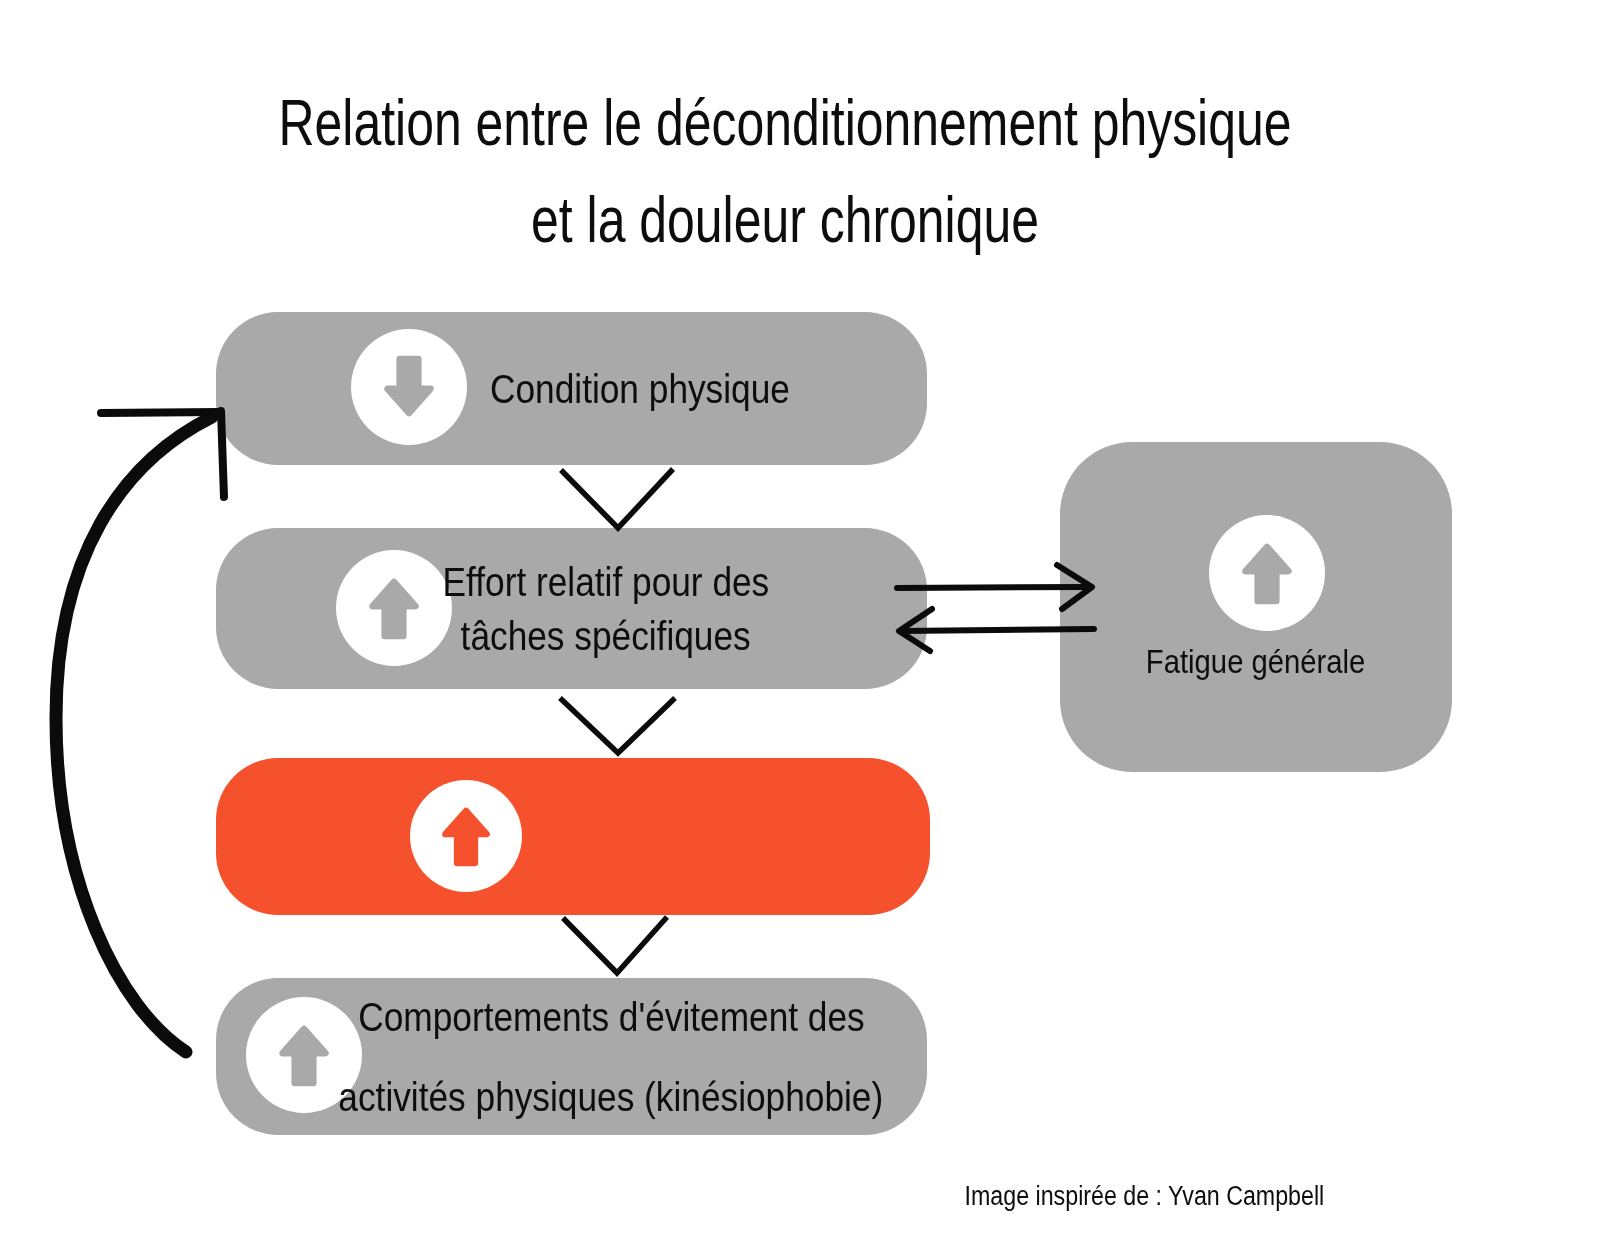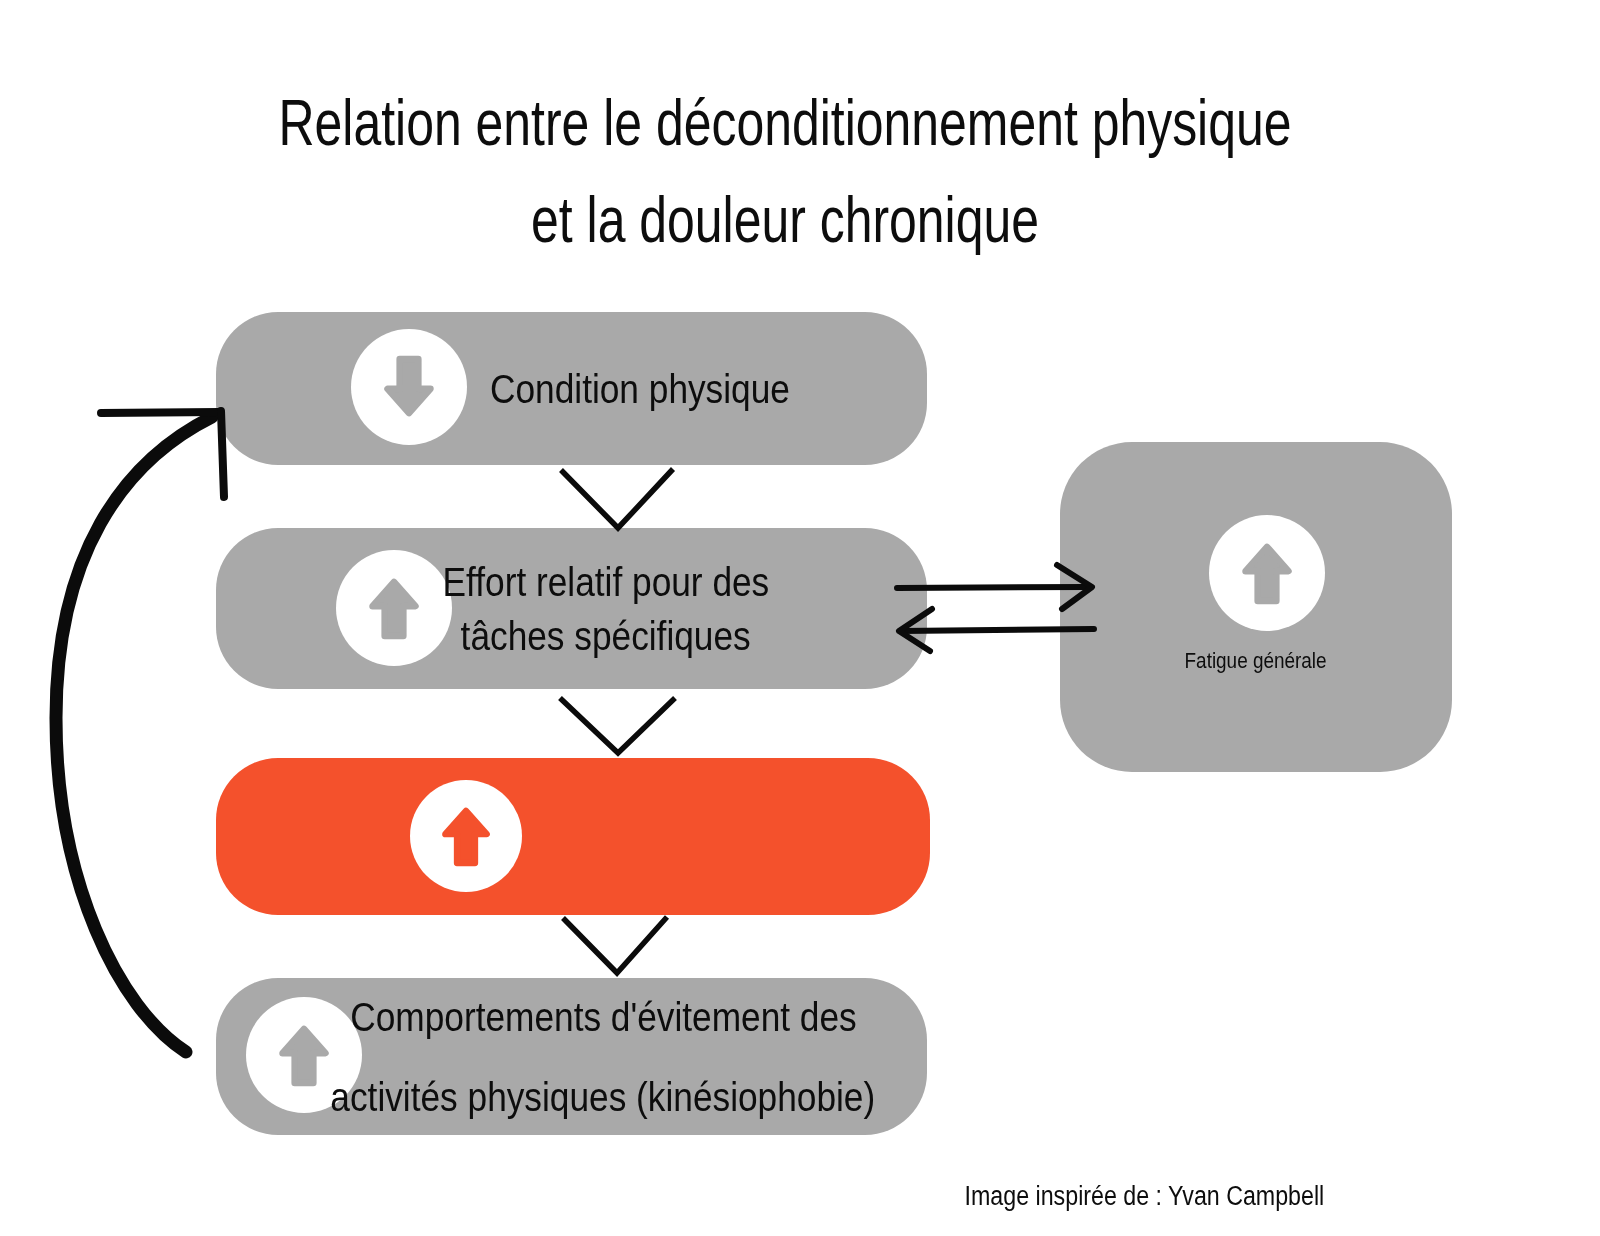--- a/index.html
+++ b/index.html
@@ -47,22 +47,22 @@
     justify-content:center;font-size:41px;line-height:54px;color:var(--text);
   }
   .label .cond{transform:scaleX(0.86);white-space:nowrap;}
   .label.left-align{align-items:flex-start;}
   .label.left-align .cond{transform-origin:0 50%;}
   .label.centered{text-align:left;align-items:center;}
   .label.centered .cond{transform-origin:50% 50%;}
   #box-condition .label{left:274px;}
   #box-effort .label{left:170px;width:440px;}
   #box-douleur .label{left:322px;font-size:35px;letter-spacing:2px;}
-  #box-comportements .label{left:132px;width:510px;gap:26px;}
-  #box-fatigue .label{left:0;right:0;top:192px;bottom:auto;font-size:22px;
+  #box-comportements .label{left:140px;width:510px;gap:26px;}
+  #box-fatigue .label{left:0;right:0;top:192px;bottom:auto;font-size:34px;
     display:block;text-align:center;}
   #box-fatigue .label .cond{transform-origin:50% 50%;}
   
   .overlay{position:absolute;left:0;top:0;z-index:3;pointer-events:none;}
   .stroke{stroke:var(--ink);fill:none;}
   
   .attribution{
     position:absolute;right:195px;top:1181px;font-size:27px;color:var(--text);
     white-space:nowrap;transform:scaleX(0.86);transform-origin:100% 50%;
   }

